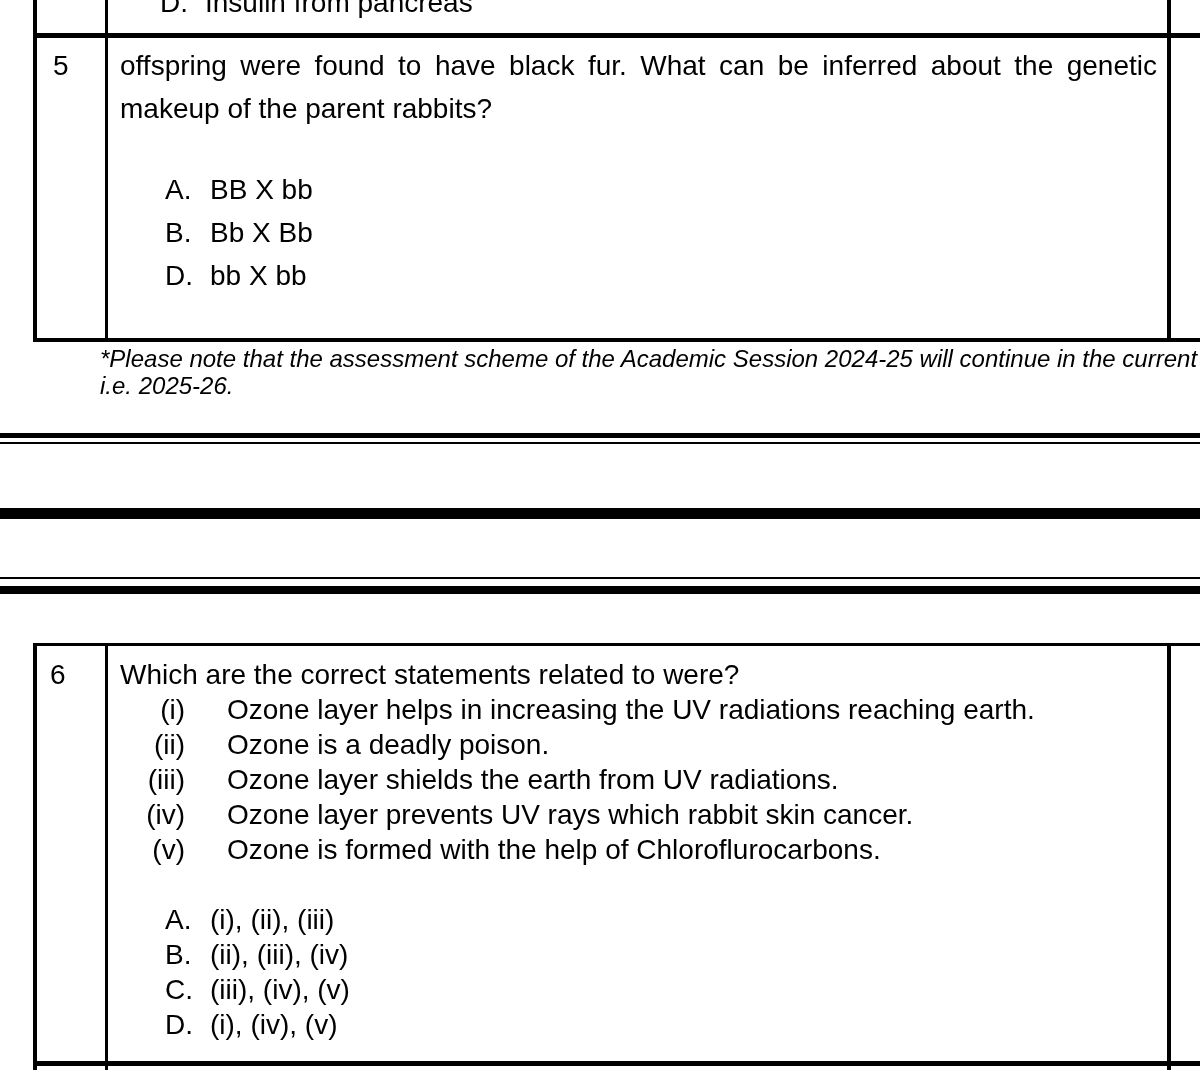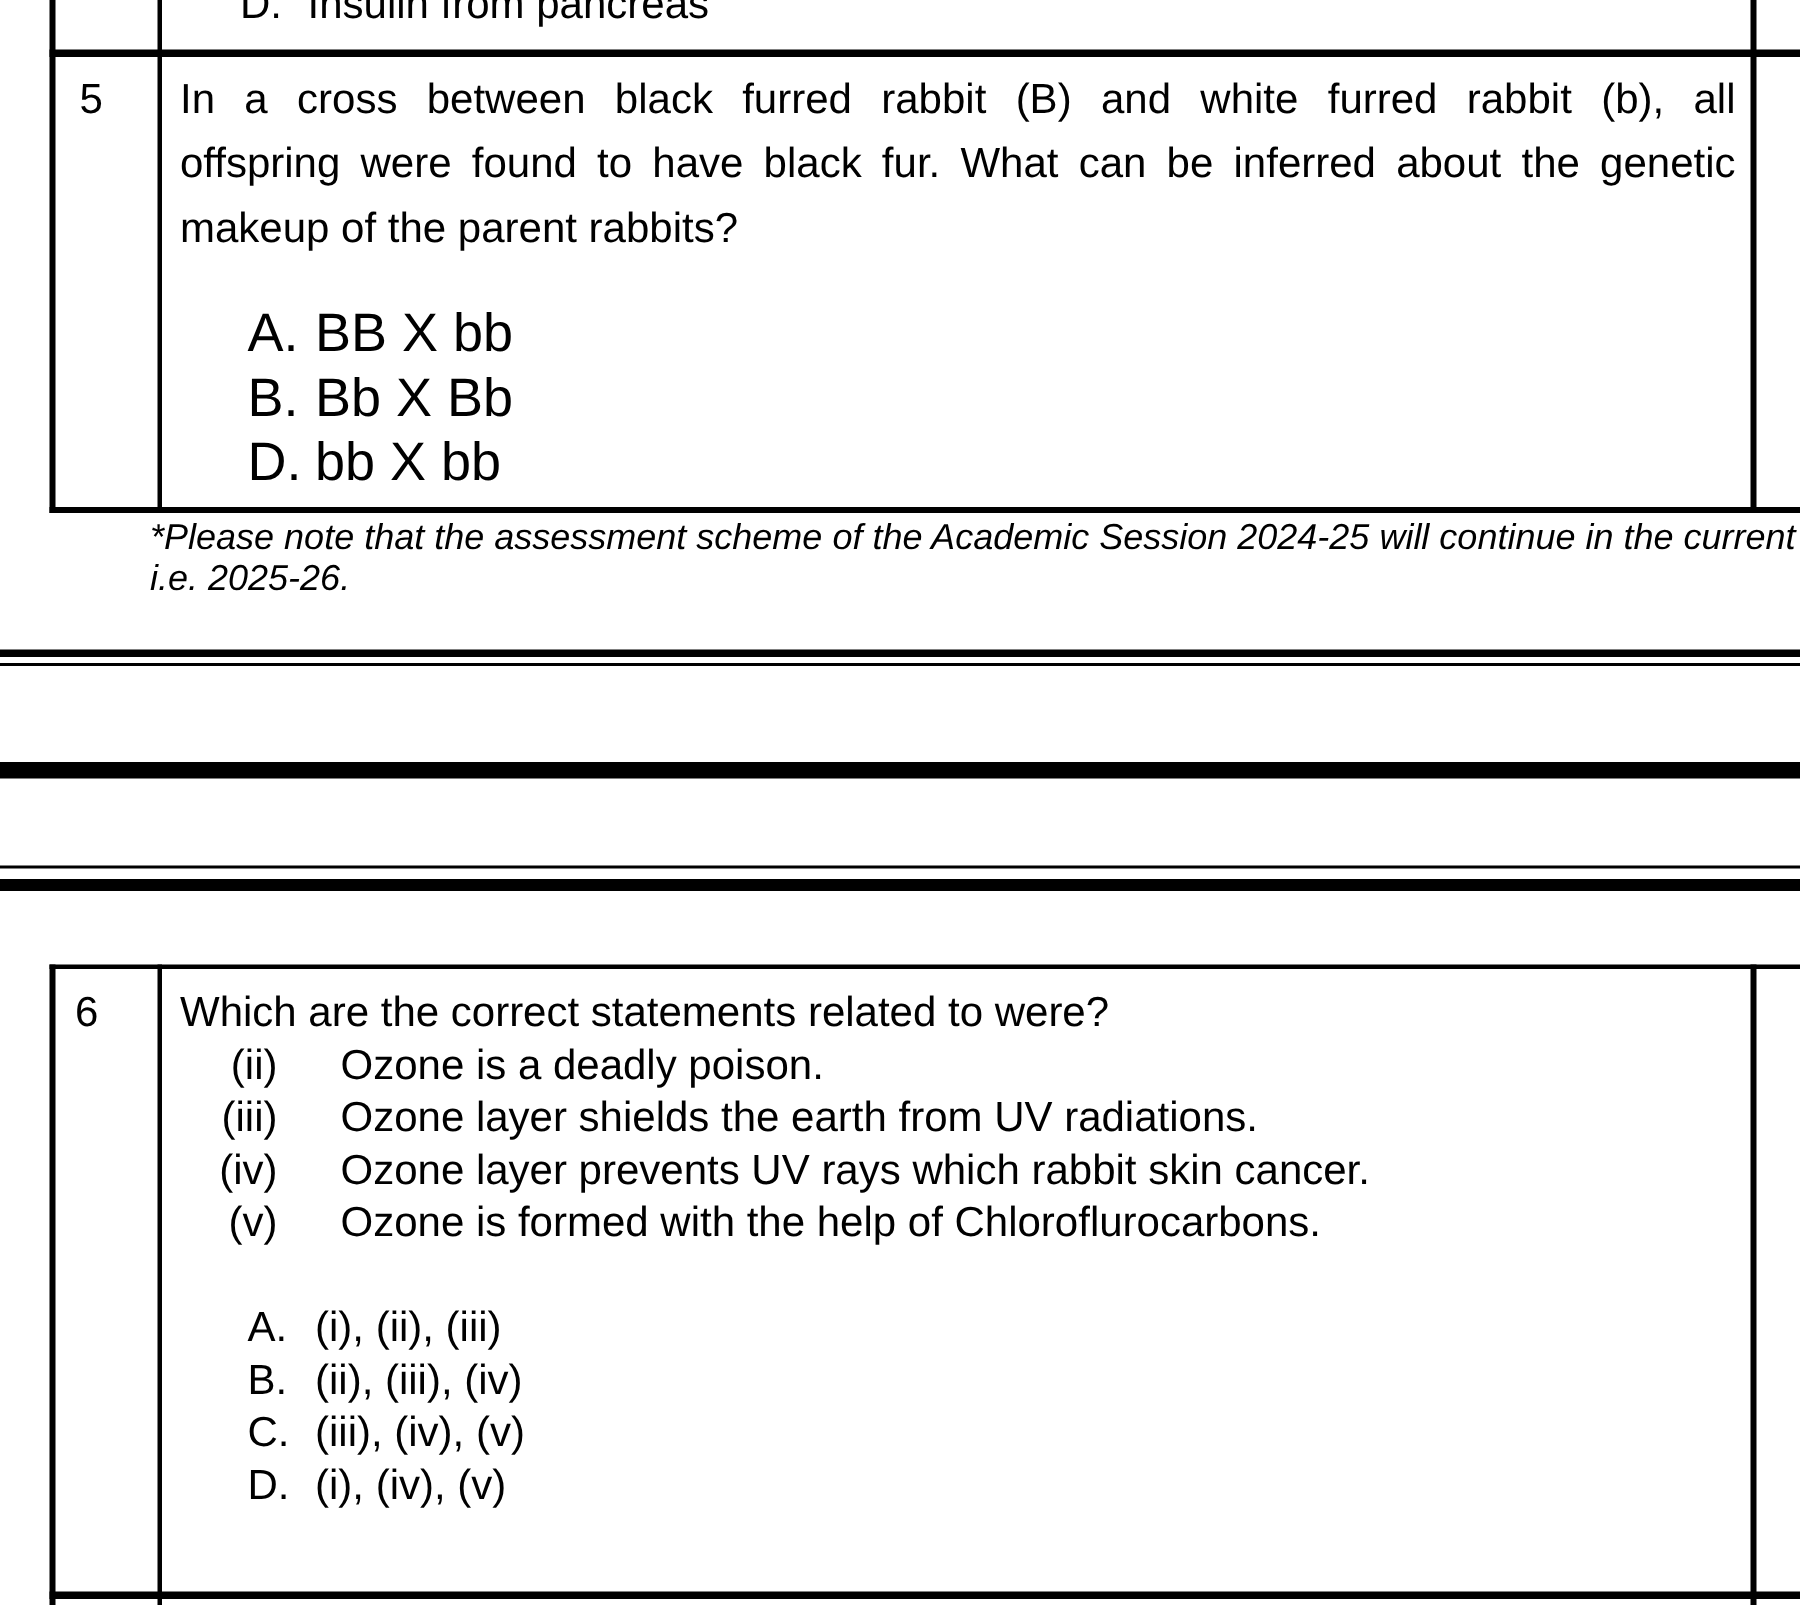--- a/index.html
+++ b/index.html
@@ -29,23 +29,22 @@
   .qnum-5{left:53px;top:44px;line-height:43px;}
   .qnum-6{left:50px;top:657px;line-height:35px;}
 
   .q5-text{
     position:absolute;left:120px;top:44px;width:1037px;
     font-size:28px;line-height:43px;
   }
   .jline{text-align:justify;text-align-last:justify;-moz-text-align-last:justify;}
 
   .q5-opts{
-    position:absolute;left:165px;top:168px;font-size:36px;line-height:43px;
+    position:absolute;left:165px;top:168px;font-size:28px;line-height:43px;
     white-space:nowrap;
-    margin-top:32px;
   }
 
   
   .note{
     position:absolute;left:100px;top:345px;font-size:24px;line-height:27px;
     font-style:italic;white-space:nowrap;
   }
 
   
   .bar-1{top:433px;height:5px;}
@@ -79,21 +78,20 @@
   <div class="vline t1-div"></div>
   <div class="vline t1-right"></div>
   <div class="hline t1-rowsep"></div>
   <div class="hline t1-bottom"></div>
 
   <div class="partial-opt"><span class="opt-letter">D.</span><span class="opt-text">Insulin from pancreas</span></div>
 
   <div class="qnum qnum-5">5</div>
 
   <div class="q5-text">
-    <div class="jline">In a cross between black furred rabbit (B) and white furred rabbit (b), all</div>
     <div class="jline">offspring were found to have black fur. What can be inferred about the genetic</div>
     <div>makeup of the parent rabbits?</div>
   </div>
 
   <div class="q5-opts">
     <div><span class="opt-letter">A.</span><span class="opt-text">BB X bb</span></div>
     <div><span class="opt-letter">B.</span><span class="opt-text">Bb X Bb</span></div>
     <div><span class="opt-letter">D.</span><span class="opt-text">bb X bb</span></div>
   </div>
 
@@ -112,20 +110,21 @@
   <div class="vline t2-left"></div>
   <div class="vline t2-div"></div>
   <div class="vline t2-right"></div>
   <div class="hline t2-rowsep"></div>
 
   <div class="qnum qnum-6">6</div>
 
   <div class="q6-content">
     <div>Which are the correct statements related to were?</div>
 
+    <div><span class="stmt-num">(i)</span><span class="stmt-text">Ozone layer helps in increasing the UV radiations reaching earth.</span></div>
     <div><span class="stmt-num">(ii)</span><span class="stmt-text">Ozone is a deadly poison.</span></div>
     <div><span class="stmt-num">(iii)</span><span class="stmt-text">Ozone layer shields the earth from UV radiations.</span></div>
     <div><span class="stmt-num">(iv)</span><span class="stmt-text">Ozone layer prevents UV rays which rabbit skin cancer.</span></div>
     <div><span class="stmt-num">(v)</span><span class="stmt-text">Ozone is formed with the help of Chloroflurocarbons.</span></div>
 
     <div class="spacer-line"></div>
 
     <div class="q6-opt"><span class="opt-letter">A.</span><span class="opt-text">(i), (ii), (iii)</span></div>
     <div class="q6-opt"><span class="opt-letter">B.</span><span class="opt-text">(ii), (iii), (iv)</span></div>
     <div class="q6-opt"><span class="opt-letter">C.</span><span class="opt-text">(iii), (iv), (v)</span></div>

